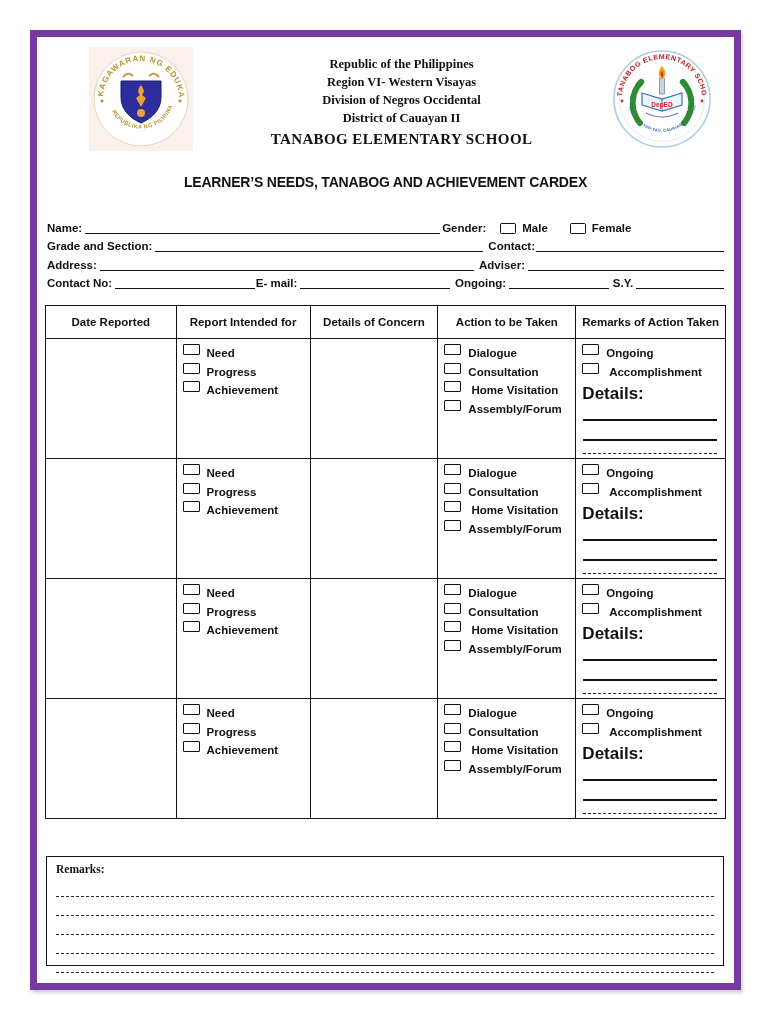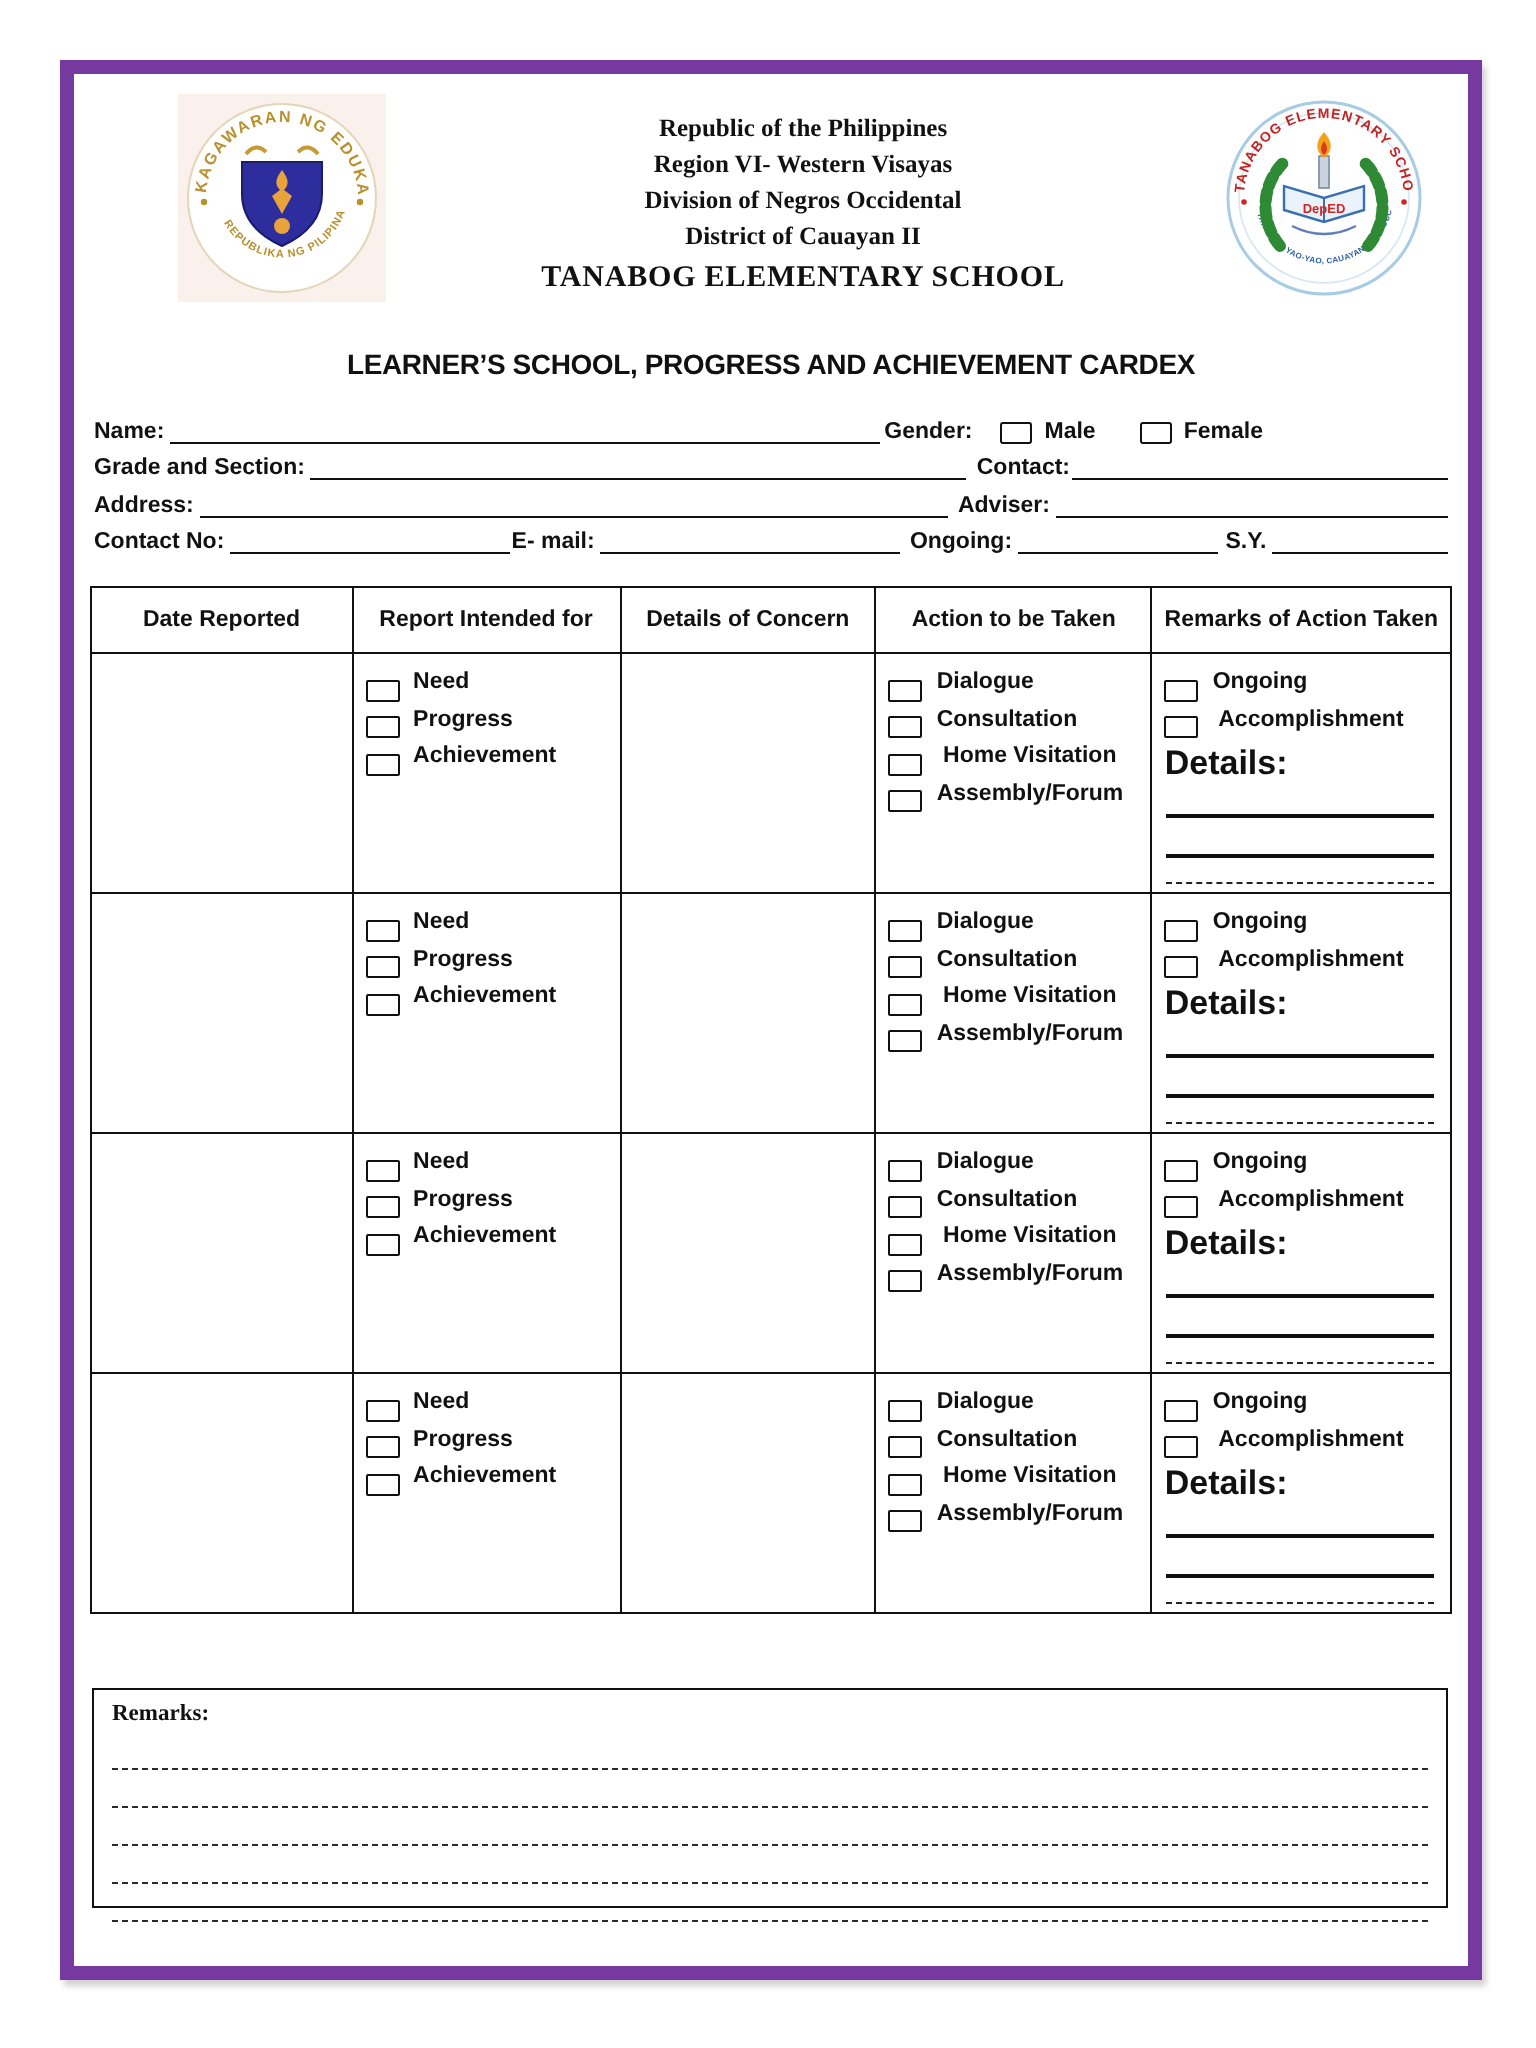--- a/index.html
+++ b/index.html
@@ -14,33 +14,33 @@
   
   .hdr { display:flex; align-items:flex-start; margin-top:4px; padding:0 12px 0 44px; }
   .seal { width:104px; height:104px; flex:0 0 auto; }
   .hdr-center { flex:1; text-align:center; padding-top:8px;font-family:Liberation Serif, serif; }
   .hdr-line { font-size:12.5px; line-height:18px; }
   .school-name { font-size:15px; line-height:20px; letter-spacing:.4px; margin-top:2px; }
 
   .title { text-align:center; font-size:14px; letter-spacing:-.2px; margin-top:23px; }
 
   
-  .finfo { margin-top:16px; padding:0 2px; }
+  .finfo { margin-top:28px; padding:0 2px; }
   .frow { display:flex; align-items:flex-end; height:18.5px; font-size:11.5px; white-space:pre; }
   .lbl { line-height:17px; flex:0 0 auto; }
   .fill { height:0; border-bottom:1.7px solid #111; align-self:flex-end; margin:0 0 3px 3px; }
   .grow { flex:1 1 auto; }
   .cbx { width:14px; height:9px; border:1.7px solid #111; border-radius:1.5px; align-self:flex-end;
          margin:0 6px 3px 14px; flex:0 0 auto; background:#fff; }
 
   
   table.cardex { width:100%; border-collapse:collapse; table-layout:fixed; margin-top:13px;border-radius:21px; }
   .cardex th { border:1.6px solid #111; font-size:11.5px; line-height:13px; height:30px; padding:1px 2px; vertical-align:middle; }
   .cardex td { border:1.6px solid #111; height:112px; vertical-align:top; padding:5px 4px 2px 6px; }
-  .opt { display:flex; align-items:flex-end; line-height:18.5px; font-size:11.5px; white-space:pre; }
+  .opt { display:flex; align-items:flex-start; line-height:18.5px; font-size:11.5px; white-space:pre; }
   .cb { width:15px; height:9px; border:1.7px solid #111; border-radius:1px; margin-right:7px; flex:0 0 auto; background:#fff; }
   .rcell { display:flex; flex-direction:column; height:100%; box-sizing:border-box; }
   .details-lbl { font-size:17px; line-height:19px; margin-top:3px; }
   .dline { height:0; border-bottom:2.2px solid #111; margin:0 4px 0 1px; }
   .dline.l1 { margin-top:auto; }
   .dline.l2 { margin-top:18px; }
   .dline.dash { border-bottom:1.8px dashed #222; margin-top:12px; margin-bottom:2px; }
 
   
   .remarks { margin:37px 2px 0 1px; border:1.8px solid #111; height:110px; box-sizing:border-box; padding:5px 9px;font-family:Liberation Serif, serif; }
@@ -105,21 +105,21 @@
         <path d="M52,23.5 c2,3 2,5 0,7 c-2,-2 -2,-4 0,-7 z" fill="#E03A1E"></path>
         <path d="M32,58 L52,64 L72,58 L72,46 L52,52 L32,46 z" fill="#EAF3FB" stroke="#3A6FB0" stroke-width="1.2"></path>
         <line x1="52" y1="52" x2="52" y2="64" stroke="#3A6FB0" stroke-width="1"></line>
         <text x="52" y="59.5" font-size="6.5" font-weight="bold" fill="#D22525" text-anchor="middle">DepED</text>
         <path d="M36,66 q16,8 32,0" stroke="#5F7FB8" stroke-width="1.2" fill="none"></path>
         <circle cx="12" cy="54" r="1.4" fill="#D22525"></circle>
         <circle cx="92" cy="54" r="1.4" fill="#D22525"></circle>
       </svg>
     </div>
 
-    <div class="title">LEARNER’S SCHOOL, PROGRESS AND ACHIEVEMENT CARDEX</div>
+    <div class="title">LEARNER’S NEEDS, TANABOG AND ACHIEVEMENT CARDEX</div>
 
     <div class="finfo">
       <div class="frow">
         <span class="lbl">Name:</span>
         <span class="fill" style="width:355px"></span>
         <span class="lbl" style="margin-left:2px">Gender:</span>
         <span class="cbx"></span>
         <span class="lbl">Male</span>
         <span class="cbx" style="margin-left:22px"></span>
         <span class="lbl">Female</span>

